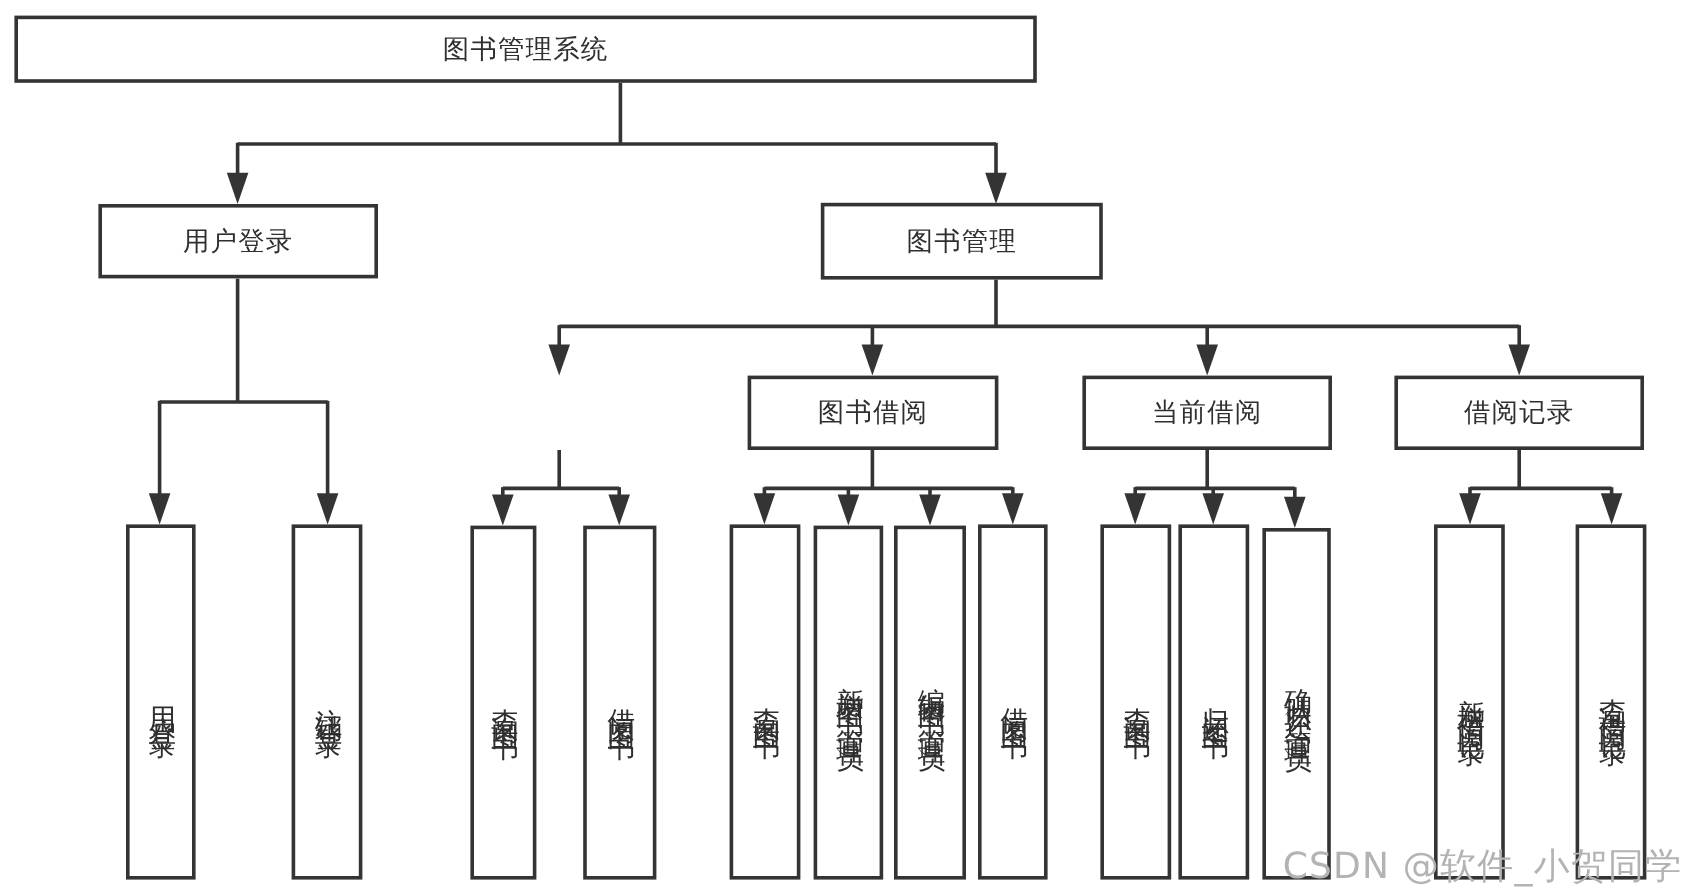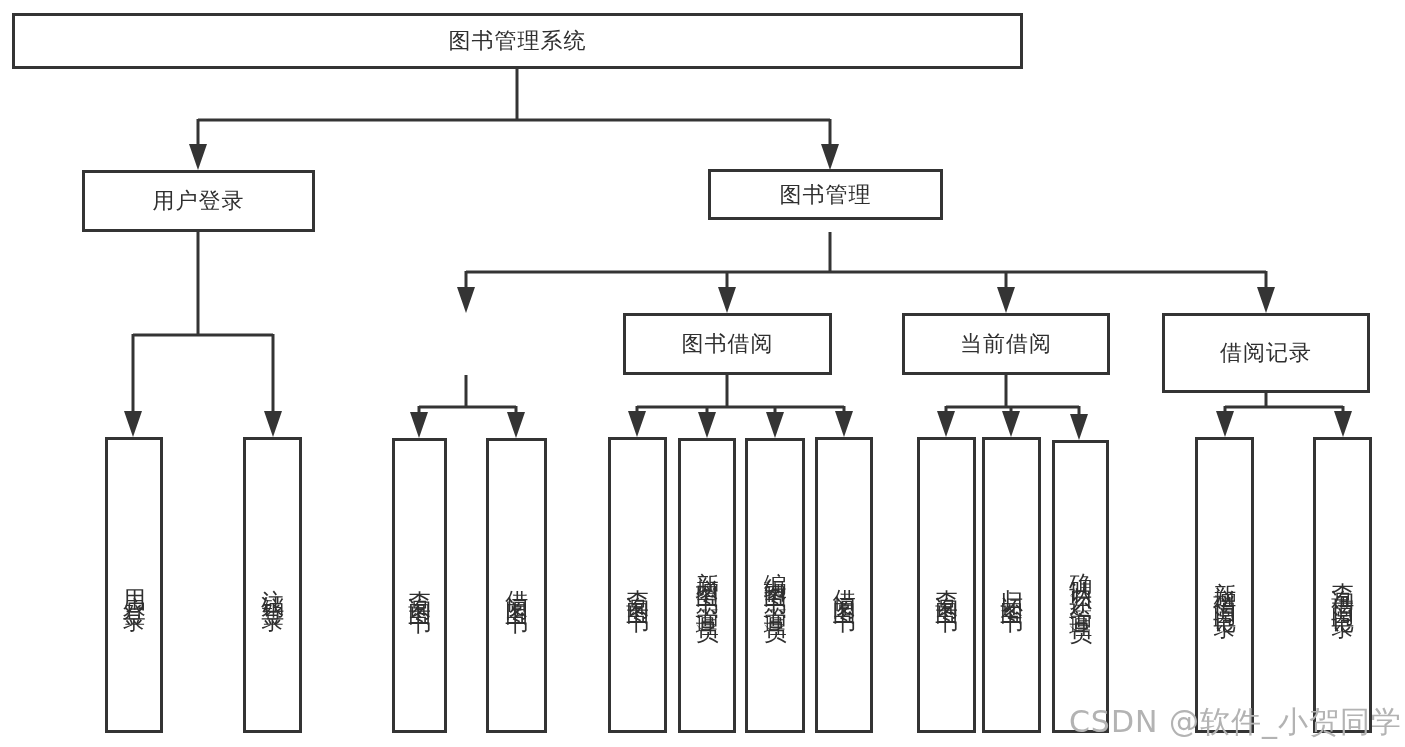--- a/index.html
+++ b/index.html
@@ -95,38 +95,38 @@
     <g>
       <line x1="1266" y1="375" x2="1266" y2="407"></line>
       <line x1="1225" y1="407" x2="1343" y2="407"></line>
       <line x1="1225" y1="406" x2="1225" y2="413"></line>
       <polygon points="1216,411 1234,411 1225,437" stroke="none"></polygon>
       <line x1="1343" y1="406" x2="1343" y2="413"></line>
       <polygon points="1334,411 1352,411 1343,437" stroke="none"></polygon>
     </g>
   </svg>
 
-  <div class="hbox" style="left:12px;top:13px;width:1011px;height:56px">
+  <div class="hbox" style="left:12px;top:13px;width:852px;height:56px">
     <span>图书管理系统</span>
   </div>
 
   <div class="hbox" style="left:82px;top:170px;width:233px;height:62px">
     <span>用户登录</span>
   </div>
-  <div class="hbox" style="left:708px;top:169px;width:235px;height:51px">
+  <div class="hbox" style="left:684px;top:169px;width:235px;height:64px">
     <span>图书管理</span>
   </div>
 
   <div class="hbox" style="left:623px;top:313px;width:209px;height:62px">
     <span>图书借阅</span>
   </div>
   <div class="hbox" style="left:902px;top:313px;width:208px;height:62px">
     <span>当前借阅</span>
   </div>
-  <div class="hbox" style="left:1162px;top:313px;width:208px;height:80px">
+  <div class="hbox" style="left:1162px;top:313px;width:208px;height:62px">
     <span>借阅记录</span>
   </div>
 
   <div class="vbox" style="left:105px;top:437px;width:58px;height:296px">
     <span class="vtext">用户登录</span>
   </div>
   <div class="vbox" style="left:243px;top:437px;width:59px;height:296px">
     <span class="vtext">注销登录</span>
   </div>
 

